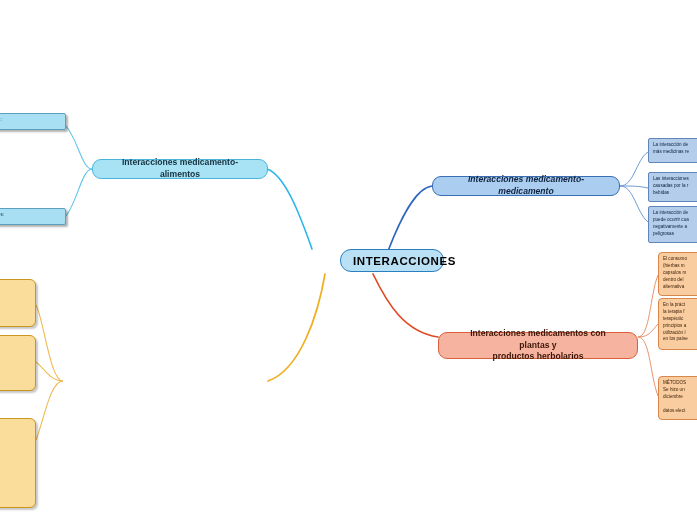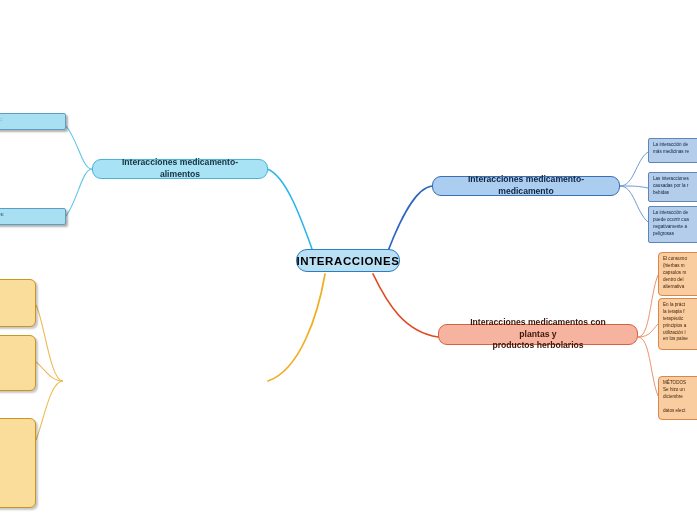--- a/index.html
+++ b/index.html
@@ -39,21 +39,21 @@
   
   .root {
     background: #b9e0f5;
     border: 1px solid #2a7fc1;
     border-radius: 11px;
     color: #000000;
     font-weight: bold;
     font-size: 11.5px;
     letter-spacing: 0.6px;
     padding: 0 12px;
-    justify-content: center;
+    margin-left: 44px;
   }
 
   
   .branch {
     border-radius: 9px;
     font-weight: bold;
     font-size: 8.6px;
     padding: 0 19px;
     line-height: 1.35;
     text-align: center;
@@ -160,21 +160,21 @@
   </div>
 
   <div class="node leaf cyan" style="left:-48px; top:113px; width:114px; height:17px;">
     <span class="leaf-inner">de los medicamentos:</span>
   </div>
 
   <div class="node leaf cyan" style="left:-48px; top:208px; width:114px; height:17px;">
     <span class="leaf-inner">entes de los alimentos:</span>
   </div>
 
-  <div class="node branch blue" style="left:432px; top:176px; width:188px; height:20px;">
+  <div class="node branch blue" style="left:432px; top:176px; width:188px; height:20px;font-style:italic;">
     <span>Interacciones medicamento-medicamento</span>
   </div>
 
   <div class="node leaf blue" style="left:648px; top:138px; width:72px; height:25px;">
     <span class="leaf-inner">La interacción de
 más medicinas re</span>
   </div>
 
   <div class="node leaf blue" style="left:648px; top:172px; width:72px; height:30px;">
     <span class="leaf-inner">Las interacciones
@@ -182,21 +182,21 @@
 bebidas</span>
   </div>
 
   <div class="node leaf blue" style="left:648px; top:206px; width:72px; height:37px;">
     <span class="leaf-inner">La interacción de
 puede ocurrir cua
 negativamente a
 peligrosas</span>
   </div>
 
-  <div class="node branch red" style="left:438px; top:324px; width:200px; height:21px;">
+  <div class="node branch red" style="left:438px; top:332px; width:200px; height:27px;">
     <span>Interacciones medicamentos con plantas y
 productos herbolarios</span>
   </div>
 
   <div class="node leaf orange" style="left:658px; top:252px; width:70px; height:44px;">
     <span class="leaf-inner">El consumo
 (hierbas m
 capsulos m
 dentro del
 alternativa</span>

